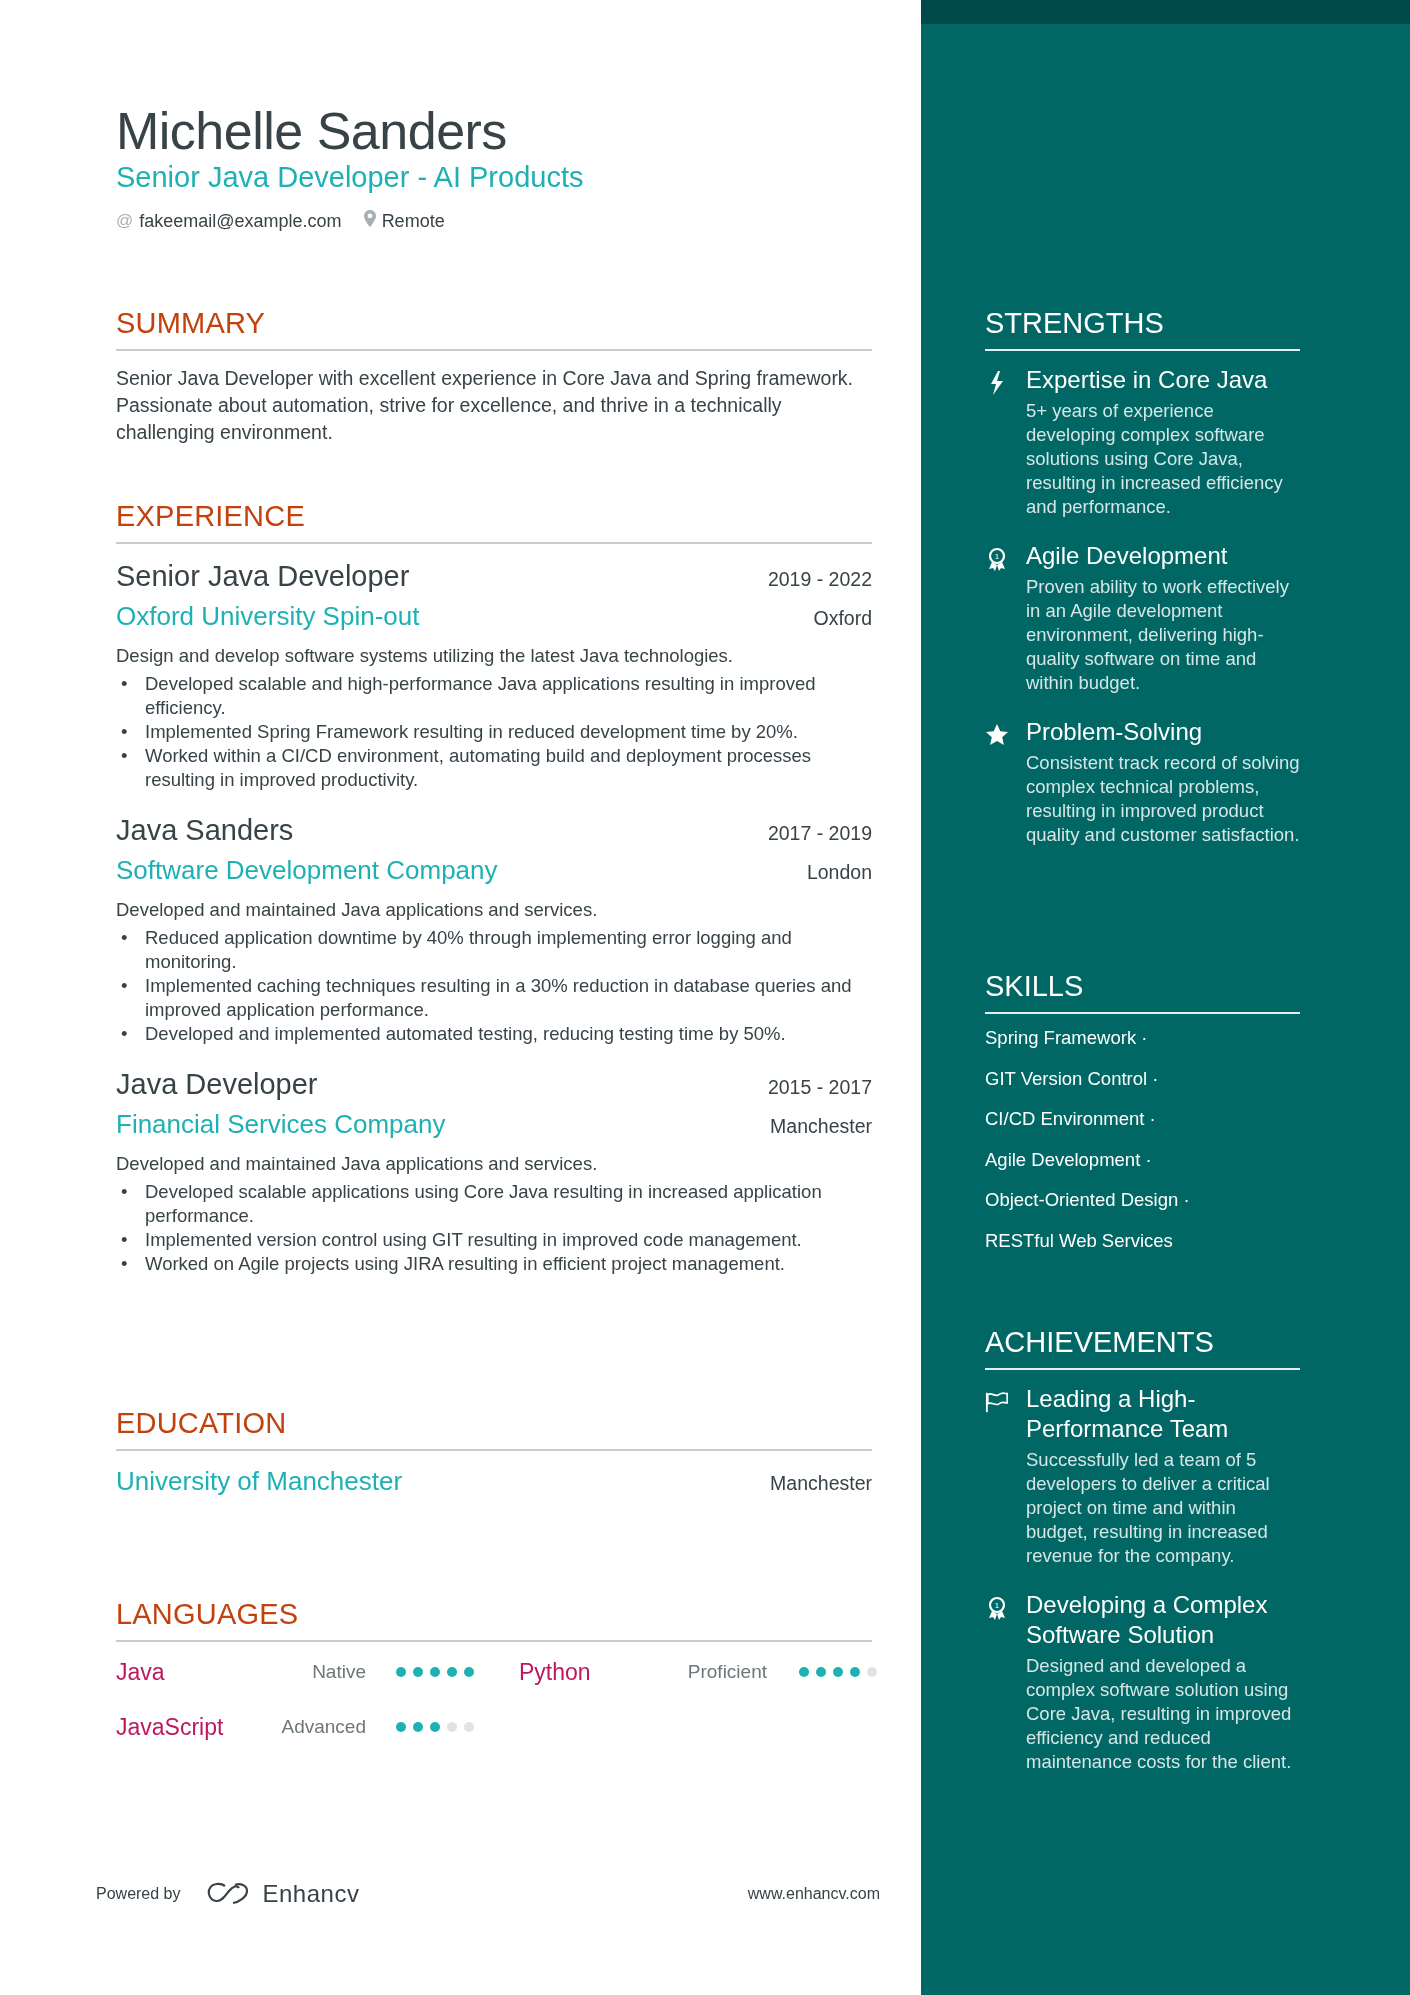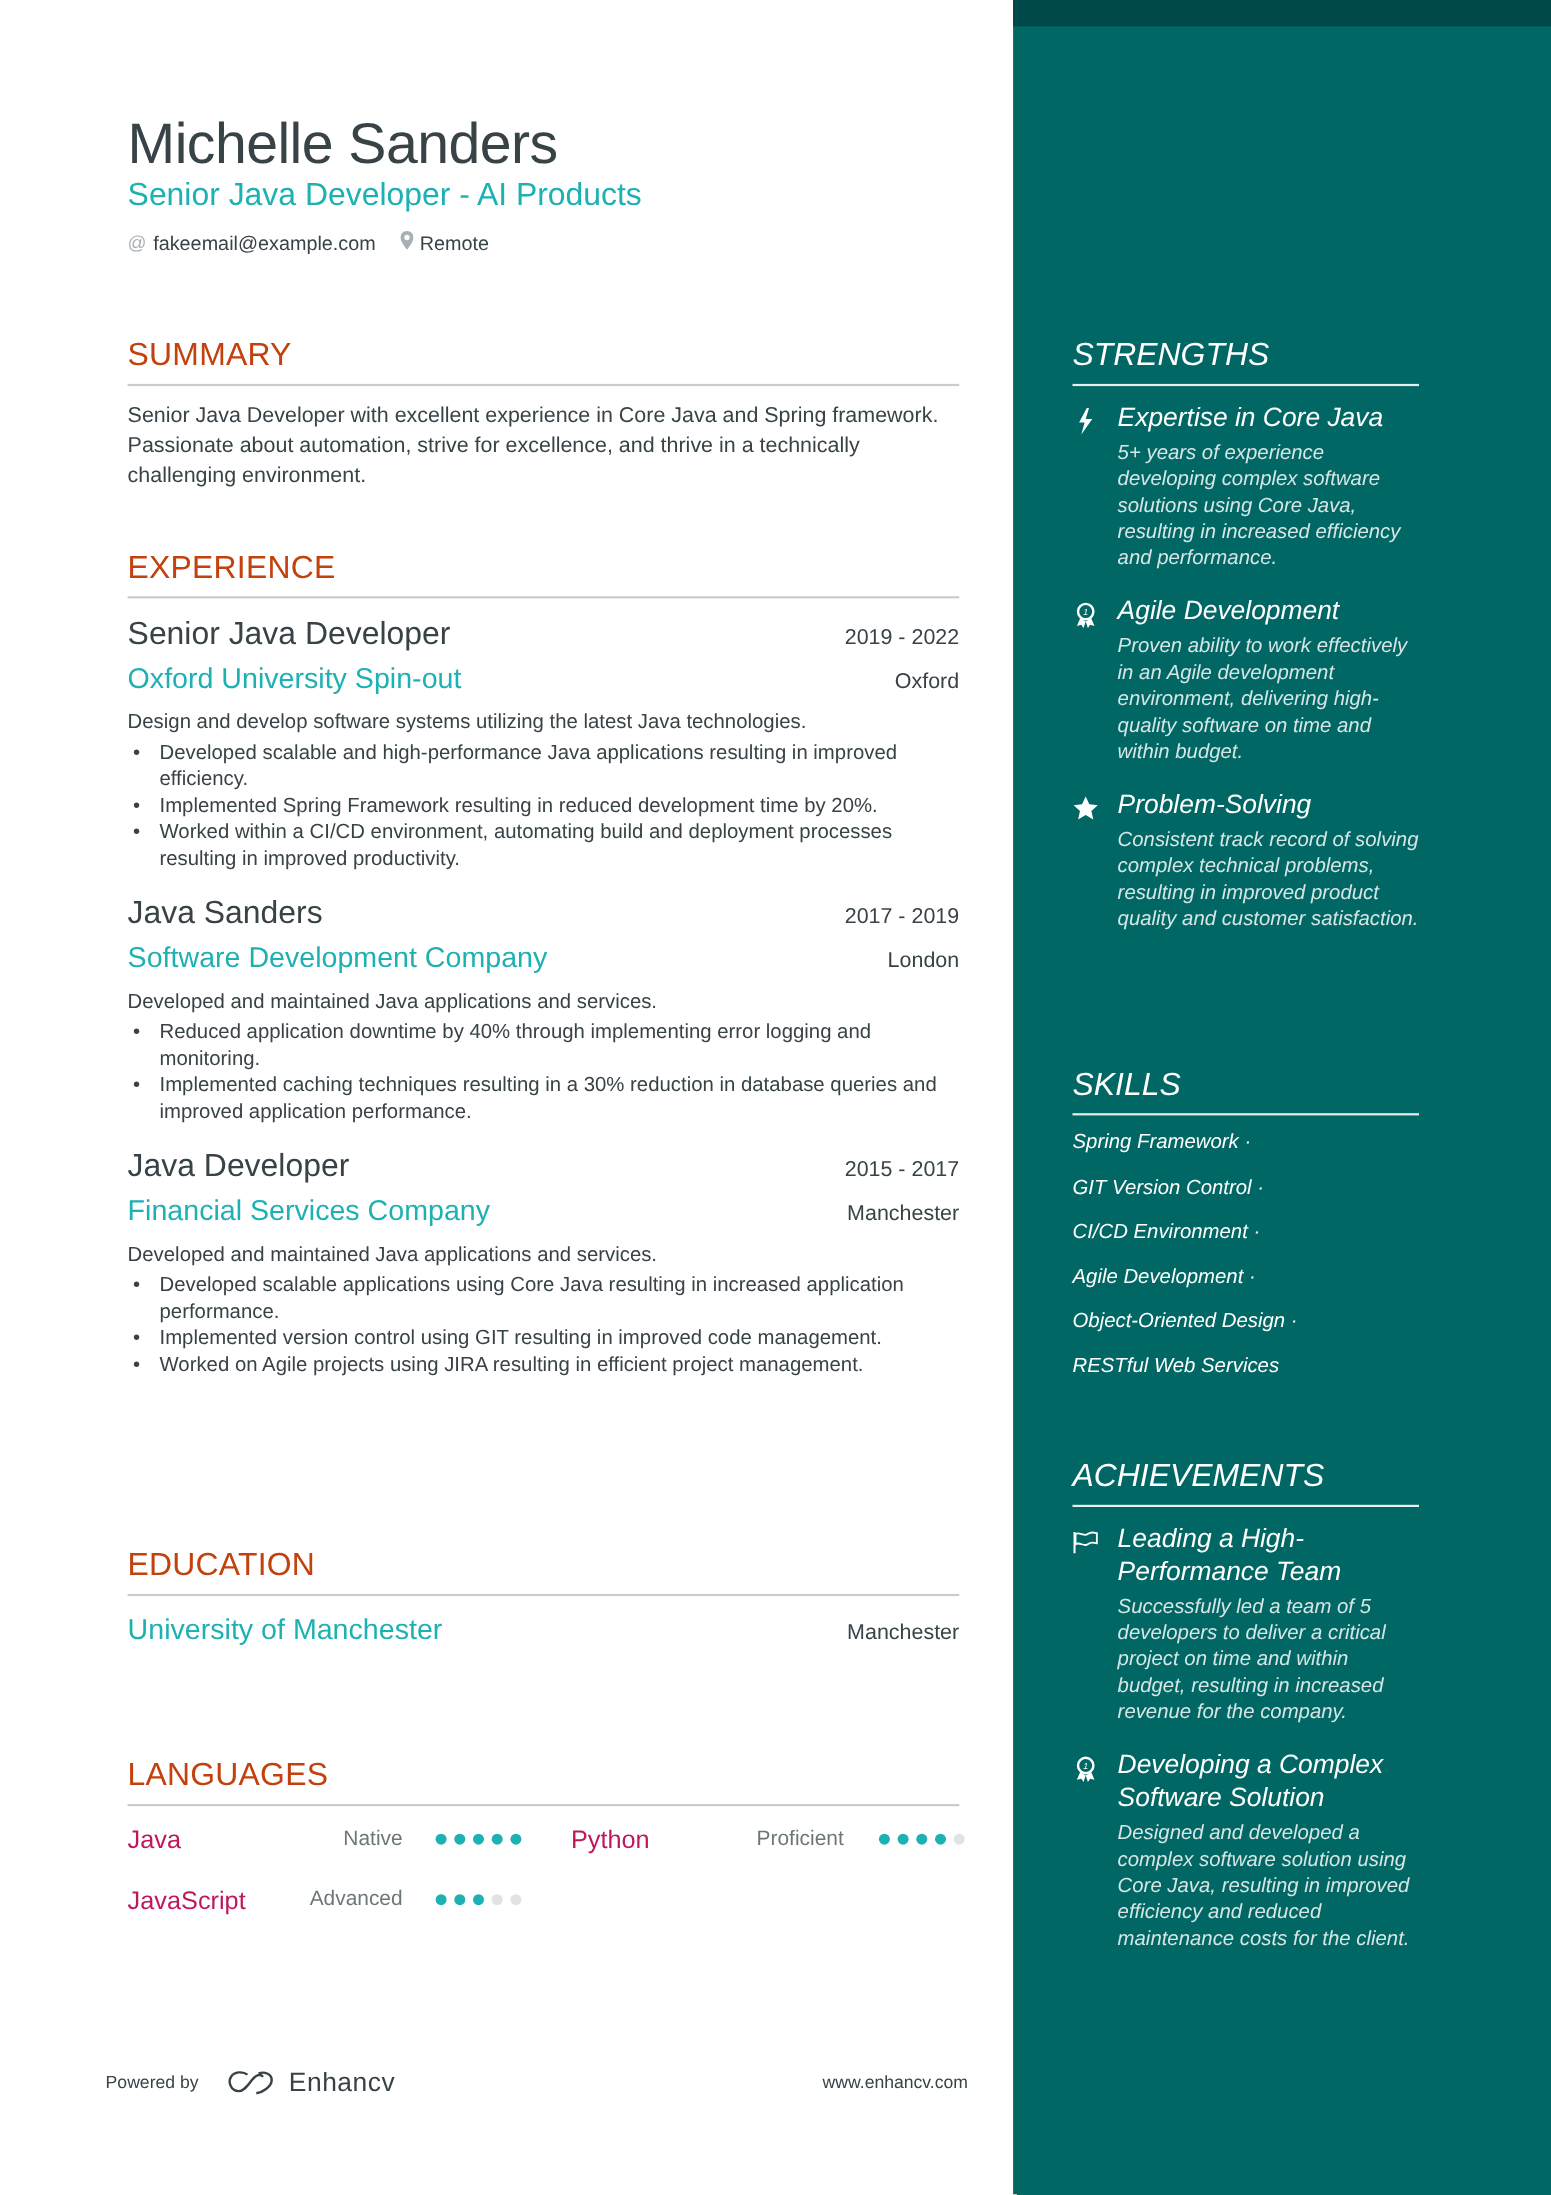--- a/index.html
+++ b/index.html
@@ -40,21 +40,21 @@
   .lang-level { position: absolute; font-size: 19px; color: #6d7679; text-align: right; }
   .dots { position: absolute; display: flex; gap: 7px; }
   .dot { width: 10px; height: 10px; border-radius: 50%; background: #e0e2e3; }
   .dot.on { background: #1eb1b3; }
 
   .footer { position: absolute; left: 96px; top: 1880px; width: 784px; display: flex; align-items: center; justify-content: space-between; }
   .powered { display: flex; align-items: center; gap: 26px; font-size: 16px; color: #384347; }
   .brand { display: flex; align-items: center; gap: 10px; font-size: 24px; color: #384347; letter-spacing: 0.5px; }
   .site { font-size: 16px; color: #384347; }
 
-  .rsec { position: absolute; left: 54px; width: 315px; font-style: italic; }
+  .rsec { position: absolute; left: 64px; width: 315px; }
   .rsec-title { font-size: 29px; color: #ffffff; line-height: 36px; }
   .rsec-rule { height: 2px; background: #e6efef; margin-top: 8px; }
   .ritem { position: relative; padding-left: 41px; }
   .ritem-icon { position: absolute; left: 0; top: 6px; width: 24px; height: 24px; display: flex; align-items: center; justify-content: center; }
   .ritem-title { font-size: 24px; color: #ffffff; line-height: 30px; }
   .ritem-desc { font-size: 18.5px; line-height: 24px; color: #d6e6e5; margin-top: 4px; }
   .skill { font-size: 18.5px; color: #ffffff; line-height: 24px; height: 40.5px; }
 </style>
 </head>
 <body>
@@ -113,20 +113,21 @@
         <span class="entry-date">2017 - 2019</span>
       </div>
       <div class="entry-row" style="margin-top:2px;text-align:right;">
         <span class="entry-company">Software Development Company</span>
         <span class="entry-loc">London</span>
       </div>
       <div class="entry-desc">Developed and maintained Java applications and services.</div>
       <ul class="bullets">
         <li>Reduced application downtime by 40% through implementing error logging and monitoring.</li>
         <li>Implemented caching techniques resulting in a 30% reduction in database queries and improved application performance.</li>
+        <li>Developed and implemented automated testing, reducing testing time by 50%.</li>
       </ul>
     </div>
 
     <div class="entry" style="margin-top:18px;">
       <div class="entry-row">
         <span class="entry-title">Java Developer</span>
         <span class="entry-date">2015 - 2017</span>
       </div>
       <div class="entry-row" style="margin-top:2px;">
         <span class="entry-company">Financial Services Company</span>

